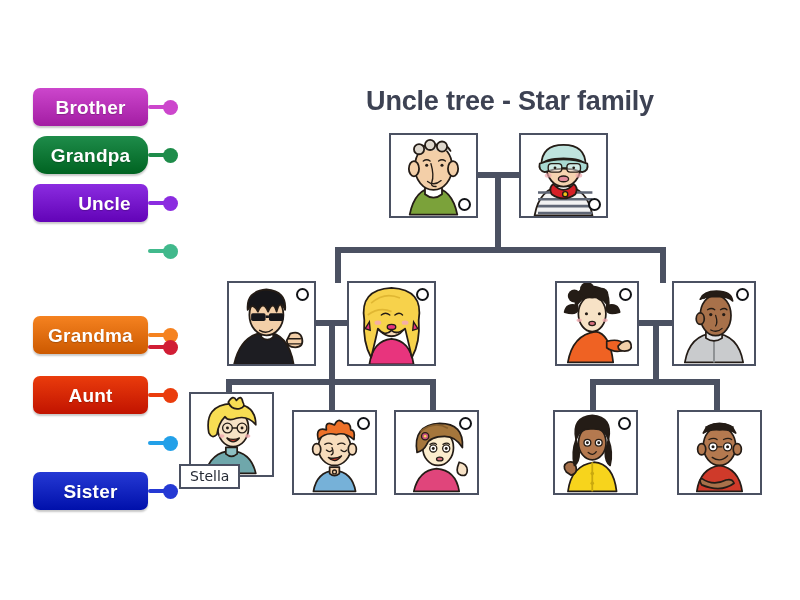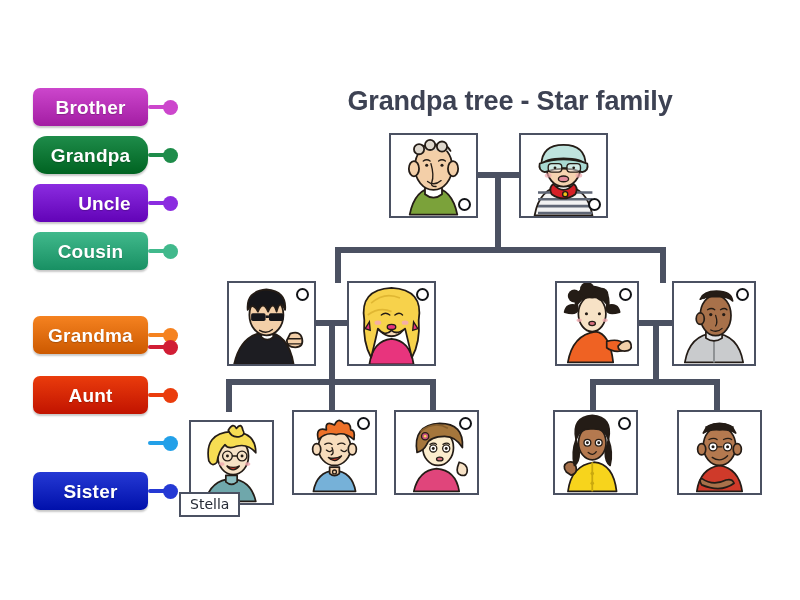--- a/index.html
+++ b/index.html
@@ -124,23 +124,20 @@
         <div class="chip-dot" style="background: rgb(30, 140, 74);"></div>
       </div>
       <div class="chip-row" style="top: 184px;">
         <div class="chip" style="background: linear-gradient(rgb(139, 44, 224) 0%, rgb(98, 3, 183) 100%); padding-left: 28px;">
           <span class="chip-label">Uncle</span>
         </div>
         <div class="chip-stub" style="background: rgb(139, 44, 224);"></div>
         <div class="chip-dot" style="background: rgb(139, 44, 224);"></div>
       </div>
       <div class="chip-row" style="top: 232px;">
-        <div class="chip" style="background: linear-gradient(rgb(65, 185, 140) 0%, rgb(24, 144, 99) 100%);">
-          <span class="chip-label">Cousin</span>
-        </div>
         <div class="chip-stub" style="background: rgb(65, 185, 140);"></div>
         <div class="chip-dot" style="background: rgb(65, 185, 140);"></div>
       </div>
       <div class="chip-row" style="top: 280px; margin-top: 36px;">
         <div class="chip" style="background: linear-gradient(rgb(245, 130, 32) 0%, rgb(204, 89, 0) 100%);">
           <span class="chip-label">Grandma</span>
         </div>
         <div class="chip-stub" style="background: rgb(245, 130, 32);"></div>
         <div class="chip-dot" style="background: rgb(245, 130, 32);"></div>
       </div>
@@ -161,21 +158,21 @@
       </div>
       <div class="chip-row" style="top: 472px; padding-left: 8px;">
         <div class="chip" style="background: linear-gradient(rgb(37, 57, 212) 0%, rgb(0, 16, 171) 100%);">
           <span class="chip-label">Sister</span>
         </div>
         <div class="chip-stub" style="background: rgb(37, 57, 212);"></div>
         <div class="chip-dot" style="background: rgb(37, 57, 212);"></div>
       </div>
     </div>
 
-  <div id="tree-title">Grandpa tree - Star family</div>
+  <div id="tree-title">Uncle tree - Star family</div>
 
   <div>
 
     <div class="line" style="left:478px;top:172px;width:41px;height:6px;"></div>
 
     <div class="line" style="left:495px;top:172px;width:6px;height:78px;"></div>
 
     <div class="line" style="left:335px;top:247px;width:331px;height:6px;"></div>
 
     <div class="line" style="left:335px;top:247px;width:6px;height:36px;"></div>
@@ -307,21 +304,21 @@
             <path d="M36 18 q18 -10 34 0" stroke="#241c16" stroke-width="5" fill="none"></path>
             <path d="M42 33 q5 -3 9 0" stroke="#241c16" stroke-width="1.6" fill="none" stroke-linecap="round"></path>
             <path d="M58 33 q5 -3 8 0" stroke="#241c16" stroke-width="1.6" fill="none" stroke-linecap="round"></path>
             <circle cx="46" cy="39" r="2" fill="#241c16"></circle>
             <circle cx="62" cy="39" r="2" fill="#241c16"></circle>
             <path d="M52 40 q3 9 0 13" stroke="#241c16" stroke-width="1.6" fill="none" stroke-linecap="round"></path>
             <path d="M46 58 q8 4 14 -2" stroke="#241c16" stroke-width="1.6" fill="none" stroke-linecap="round"></path>
           </svg></div>
         <div class="drop-dot drop-tr"></div>
       </div>
-      <div class="card" style="left: 189px; top: 420px; width: 85px; height: 85px; padding-left: 8px;">
+      <div class="card" style="left: 189px; top: 392px; width: 85px; height: 85px; padding-left: 8px;">
         <div class="art"><svg viewBox="0 0 100 100" width="100%" height="100%" preserveAspectRatio="xMidYMid slice">
             <rect width="100" height="100" fill="#ffffff"></rect>
             <path d="M18 98 Q24 72 50 70 Q74 72 80 98 Z" fill="#6fa7ab" stroke="#241c16" stroke-width="2.1" stroke-linejoin="round" stroke-linecap="round"></path>
             <path d="M43 66 h14 v8 q-7 6 -14 0Z" fill="#8dbfc2" stroke="#241c16" stroke-width="2.1" stroke-linejoin="round" stroke-linecap="round"></path>
             <ellipse cx="52" cy="42" rx="19" ry="23" fill="#f7e2c6" stroke="#241c16" stroke-width="2.1" stroke-linejoin="round" stroke-linecap="round"></ellipse>
             <path d="M22 48 q-6 -34 28 -36 q30 0 30 26 q-10 -12 -24 -8 q-10 4 -14 -2 q-8 8 -10 22 q-6 6 -10 -2Z" fill="#f7dd53" stroke="#241c16" stroke-width="2.1" stroke-linejoin="round" stroke-linecap="round"></path>
             <path d="M46 10 q6 -10 10 -2 q6 -8 8 2 q4 6 -4 8 q-10 2 -14 -8Z" fill="#f7dd53" stroke="#241c16" stroke-width="2.1" stroke-linejoin="round" stroke-linecap="round"></path>
             <circle cx="45" cy="42" r="6" fill="none" stroke="#241c16" stroke-width="1.6" stroke-linecap="round"></circle>
             <circle cx="63" cy="42" r="6" fill="none" stroke="#241c16" stroke-width="1.6" stroke-linecap="round"></circle>
             <path d="M51 42 h6" stroke="#241c16" stroke-width="1.6" fill="none" stroke-linecap="round"></path>

